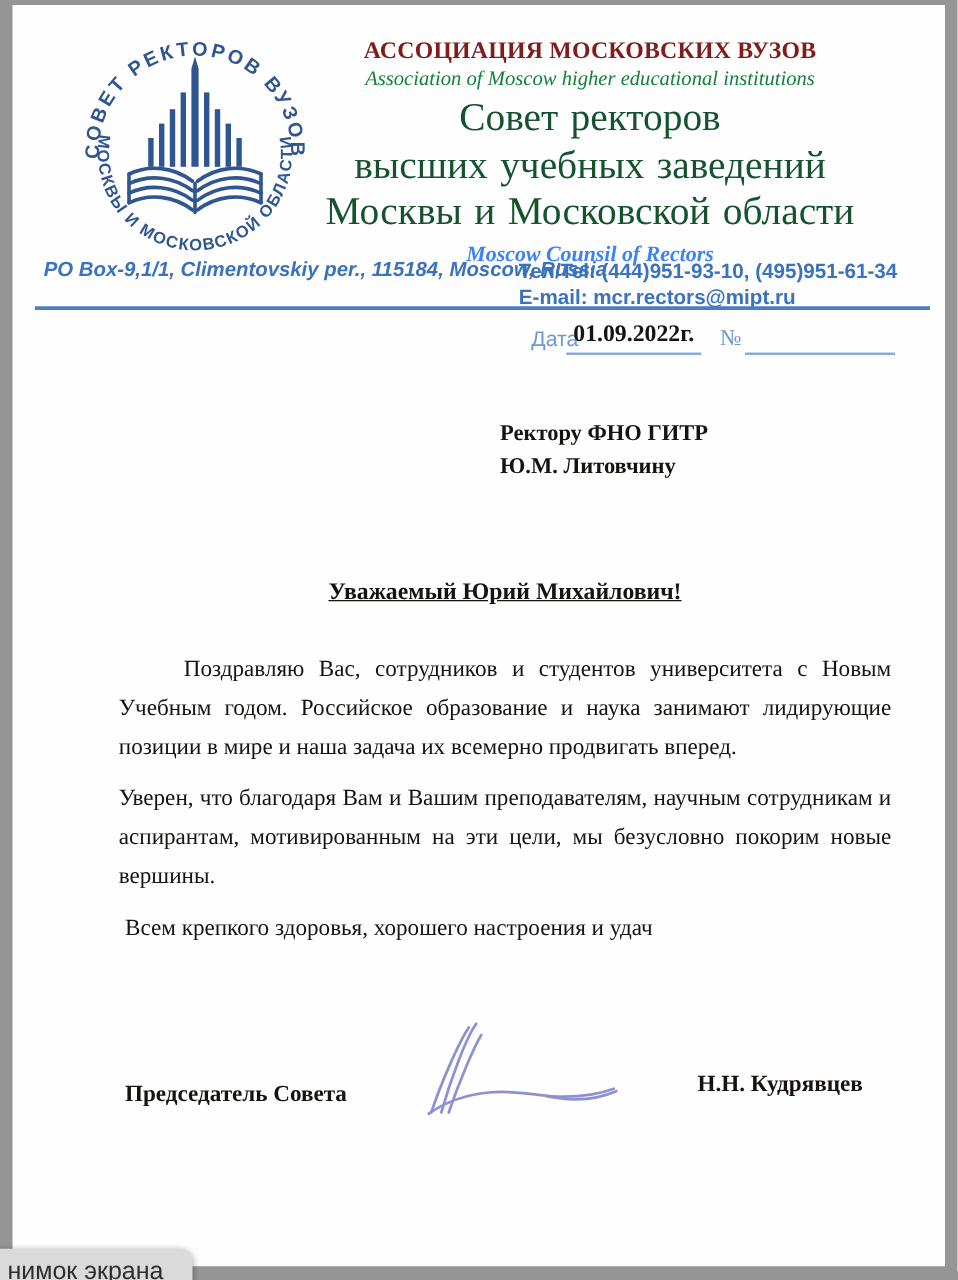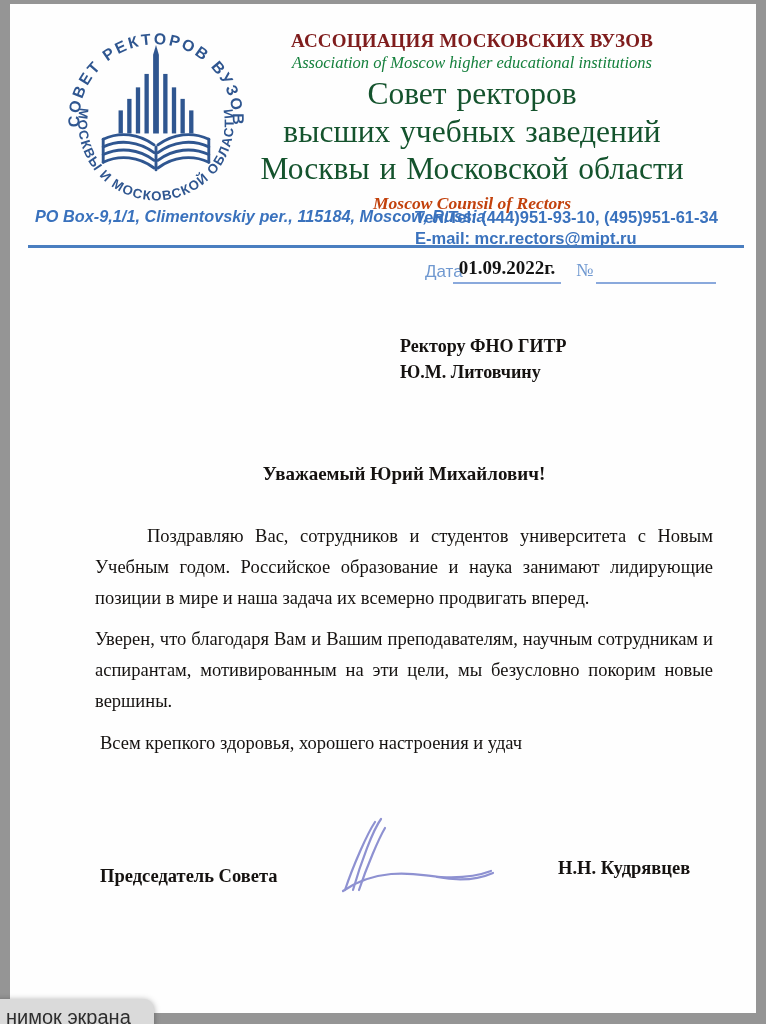--- a/index.html
+++ b/index.html
@@ -13,21 +13,21 @@
   .paper {
     position:absolute; left:10px; top:4px; width:746px; height:1009px;
     background:#fefefe;
   }
   
   .seal { position:absolute; left:50px; top:20px; width:192px; height:192px; }
   .head { position:absolute; left:233px; top:26px; width:458px; text-align:center; }
   .org-caps   { font-size:19px; font-weight:bold; letter-spacing:.2px; color:#7f1d1d; }
   .org-en     { font-style:italic; font-size:16.5px; margin-top:1px; color:#15803d; }
   .council    { font-size:31.5px; line-height:32.5px; margin-top:5px; word-spacing:2px; color:#14532d; }
-  .council-en { font-weight:bold; font-style:italic; font-size:17.5px; margin-top:7px; color:#c2410c; }
+  .council-en { font-weight:bold; font-style:italic; font-size:17.5px; margin-top:7px; color:#3b82f6; }
   
   .addr { position:absolute; left:25px; top:202px; line-height:21px; }
   .addr-ru { font-size:17px; color:#3a72bd; }
   .addr-en { font-size:16.3px; font-style:italic; font-weight:bold;
              font-family:"Liberation Sans", sans-serif; color:#3a72bd; }
   .tel  { position:absolute; left:405px; top:203px; line-height:21px;
           font-family:"Liberation Sans", sans-serif; font-size:16.5px;
           font-weight:bold; color:#3a72bd; }
   .rule { position:absolute; left:18px; top:241px; width:716px; height:2.5px; background:#4a7ec0; }
   
@@ -38,21 +38,21 @@
                 border-bottom:2px solid #8aa9dc; text-align:center;
                 font-size:19px; font-weight:600; color:#141414; }
   .num-label  { position:absolute; left:566px; top:3px; font-size:18px; color:#6f98d0; }
   .num-line   { position:absolute; left:586px; top:0; width:120px; height:27px;
                 border-bottom:2px solid #8aa9dc; text-align:center;
                 font-size:18px; color:#141414; }
   
   .recipient { position:absolute; left:390px; top:329px; width:300px; text-align:left;
                font-weight:bold; font-size:18px; line-height:26px; }
   .salutation{ position:absolute; left:85px; top:459px; width:618px; text-align:center;
-               font-weight:bold; font-size:19px; }
+               font-weight:bold; font-size:19px;text-decoration:underline; }
   .body-text { position:absolute; left:85px; top:517px; width:618px;
                font-size:18.5px; line-height:31px; text-align:justify; }
   .body-text p { margin:0; }
   .p1 { text-indent:52px; }
   .p2 { margin-top:10px !important; }
   .closing { margin-top:11px !important; text-align:left; padding-left:5px; }
   
   .sig-title { position:absolute; left:90px;  top:862px; font-weight:bold; font-size:18.5px; }
   .sig-ink   { position:absolute; left:303px; top:810px; width:200px; height:88px; }
   .sig-name  { position:absolute; left:548px; top:854px; font-weight:bold; font-size:18.5px; }

